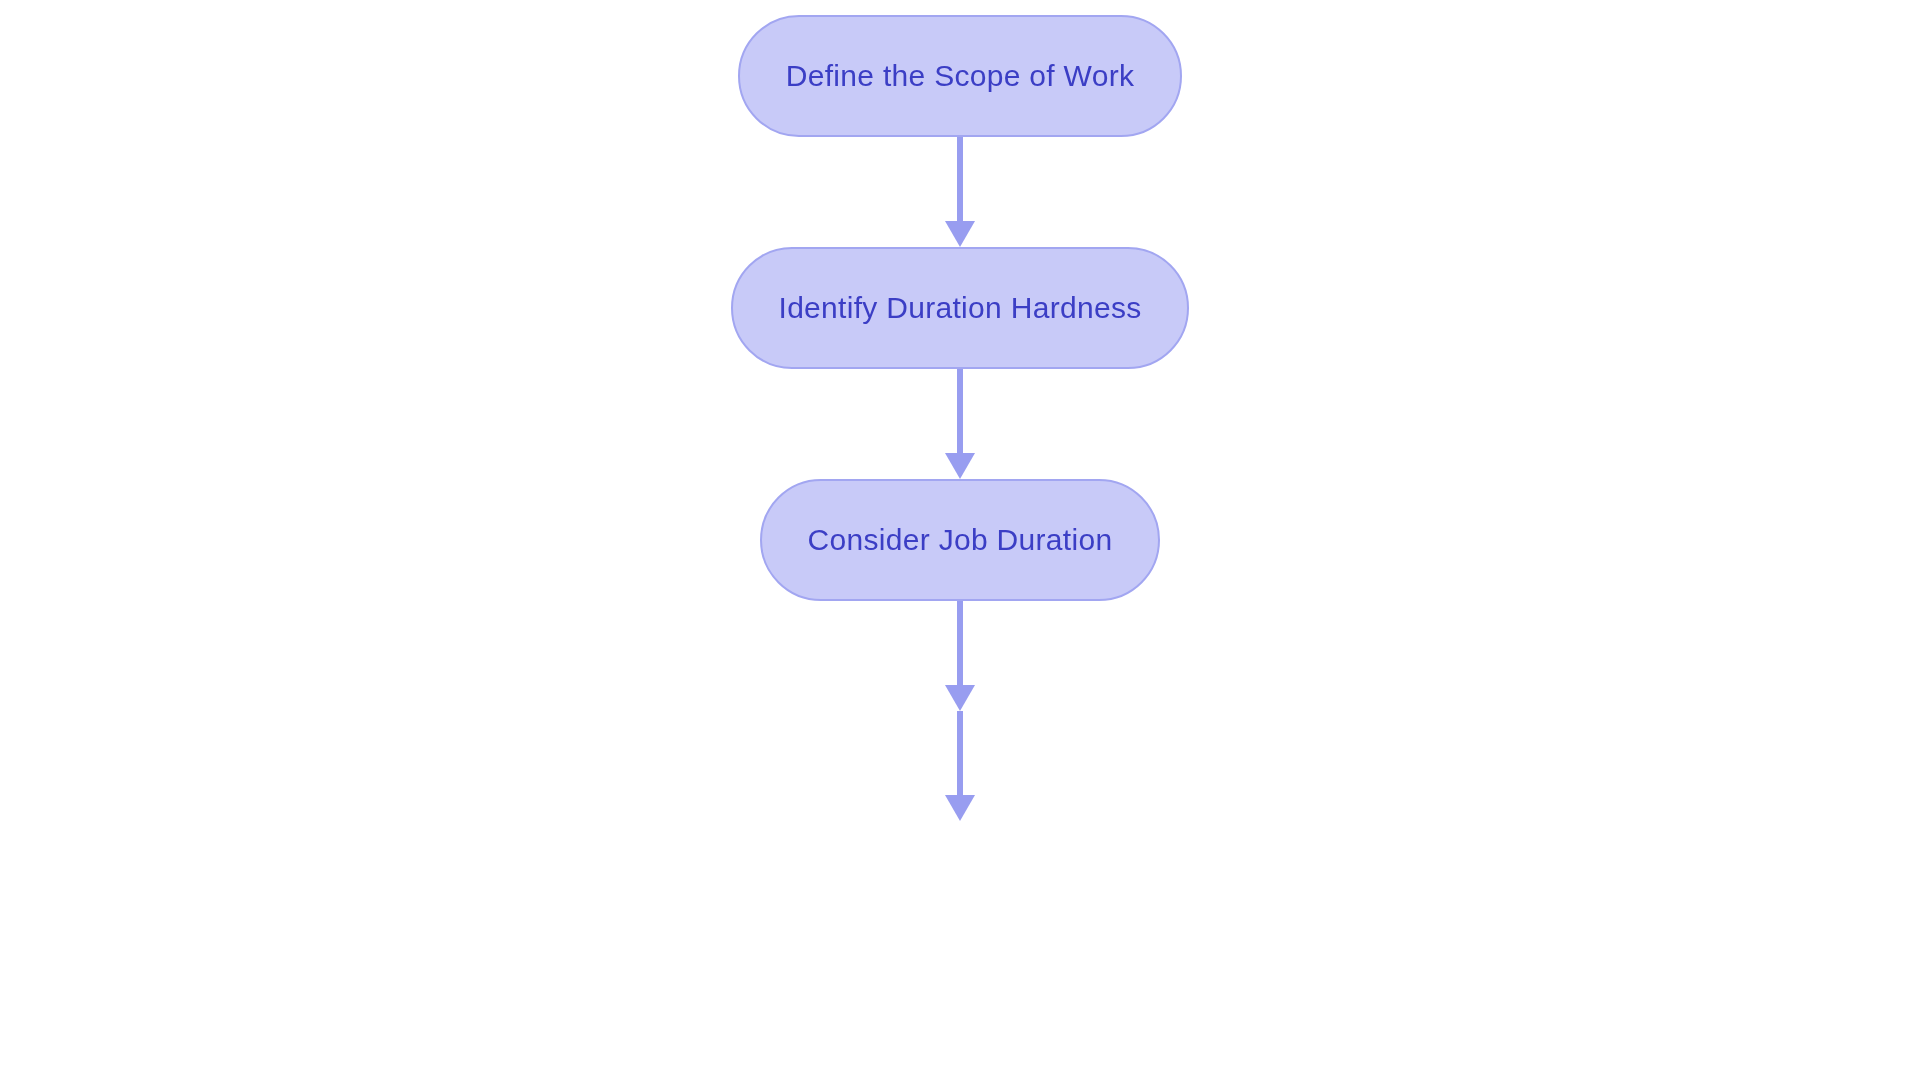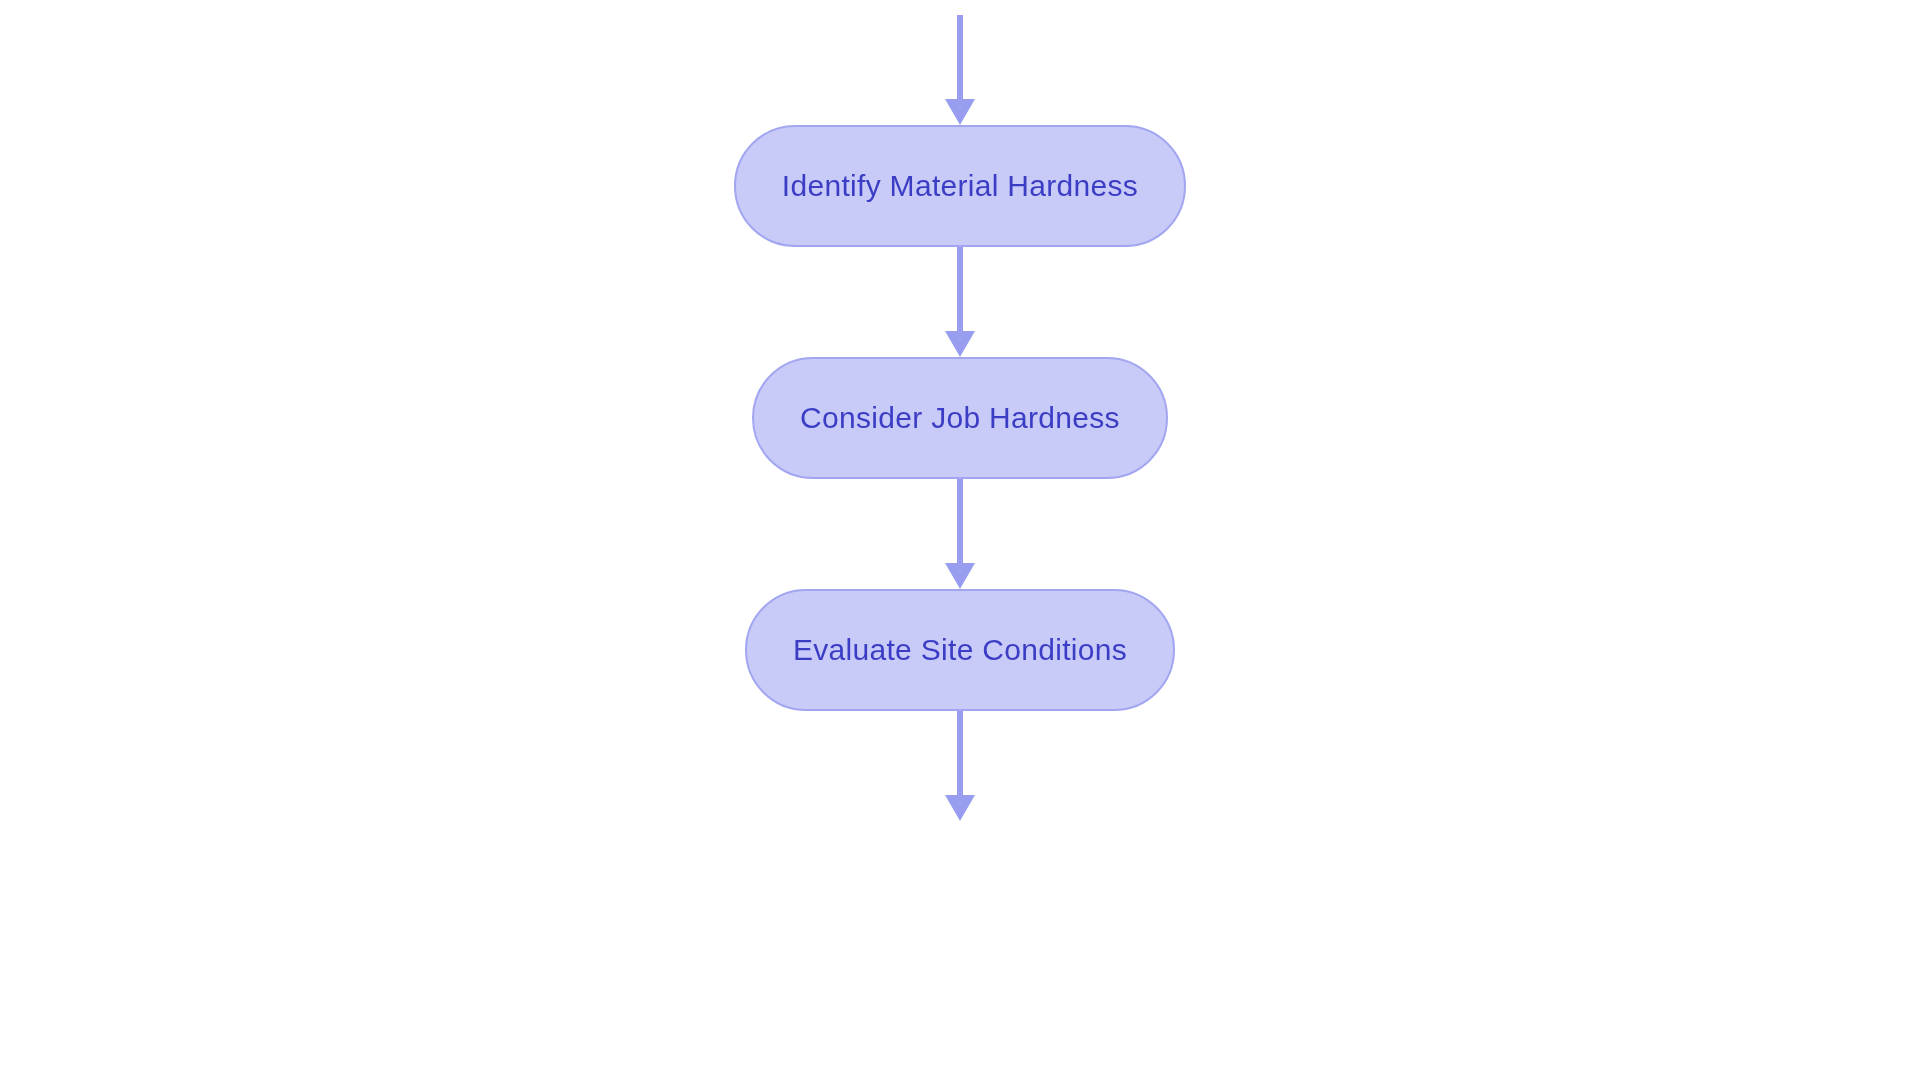--- a/index.html
+++ b/index.html
@@ -71,47 +71,47 @@
     border-left: 15px solid transparent;
     border-right: 15px solid transparent;
     border-top: 26px solid var(--arrow-color);
   }
 </style>
 </head>
 <body>
 
 <div class="flow">
 
-
-  <div class="connector">
-    <div class="shaft"></div>
-    <div class="head"></div>
-  </div>
-
   <div class="node">
-    <span class="node-label">Identify Material Hardness</span>
+    <span class="node-label">Define the Scope of Work</span>
   </div>
 
   <div class="connector">
     <div class="shaft"></div>
     <div class="head"></div>
   </div>
 
   <div class="node">
-    <span class="node-label">Consider Job Hardness</span>
+    <span class="node-label">Identify Duration Hardness</span>
   </div>
 
   <div class="connector">
     <div class="shaft"></div>
     <div class="head"></div>
   </div>
 
   <div class="node">
-    <span class="node-label">Evaluate Site Conditions</span>
+    <span class="node-label">Consider Job Duration</span>
   </div>
+
+  <div class="connector">
+    <div class="shaft"></div>
+    <div class="head"></div>
+  </div>
+
 
   <div class="connector">
     <div class="shaft"></div>
     <div class="head"></div>
   </div>
 
 
 </div>
 
 </body></html>

